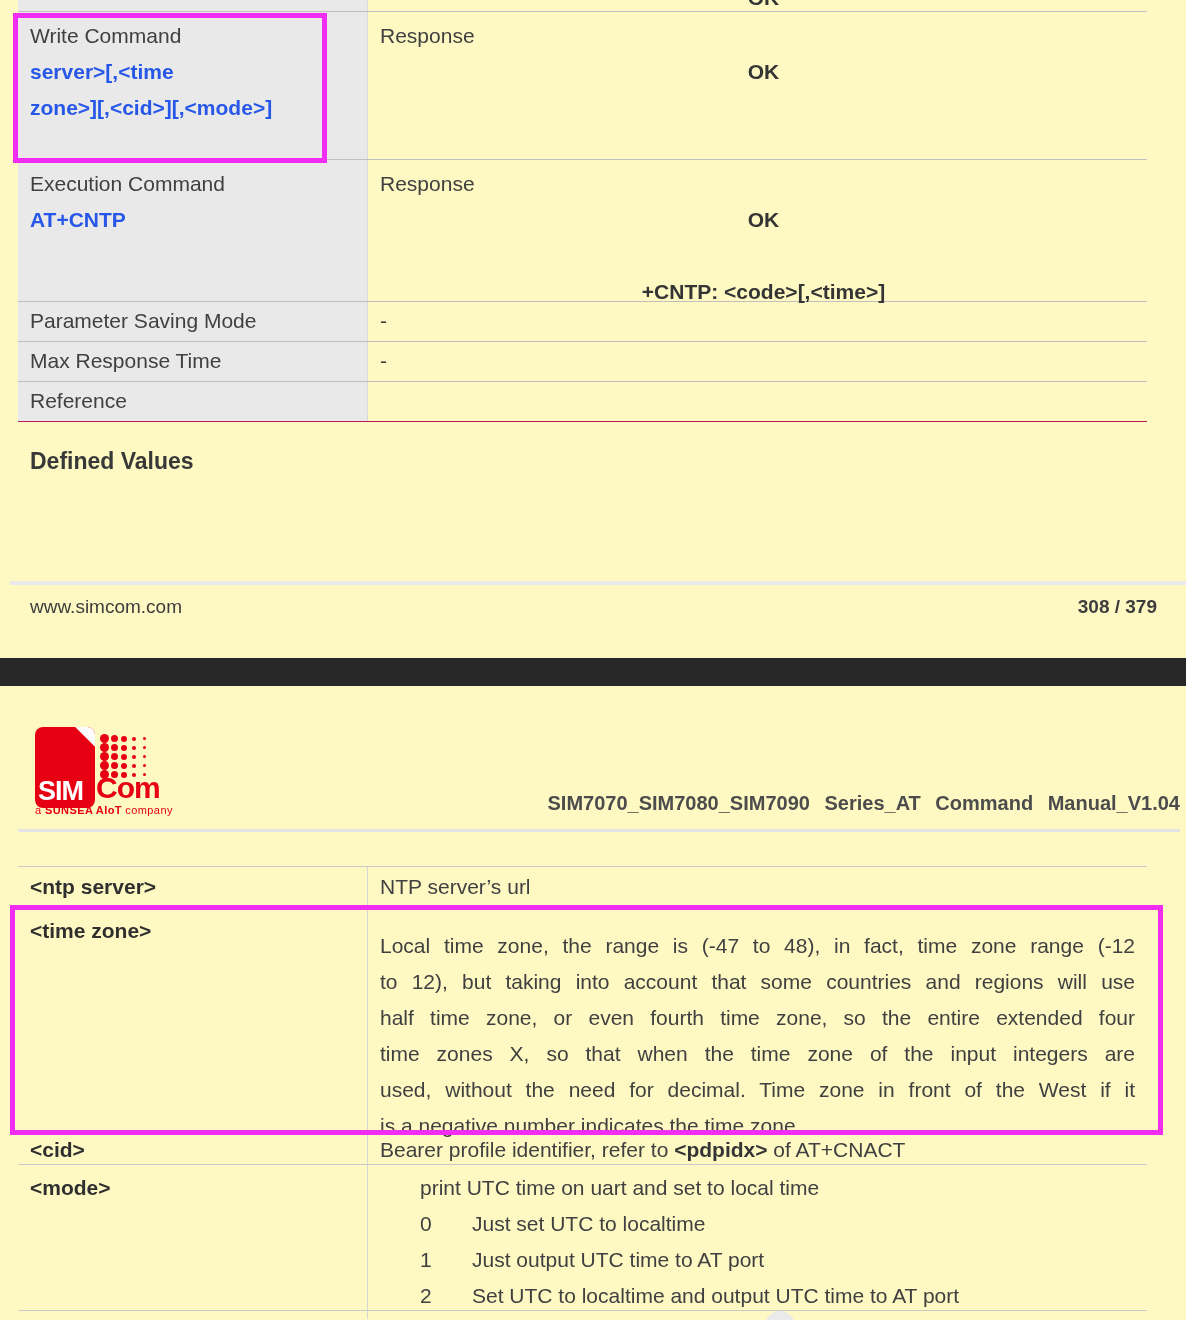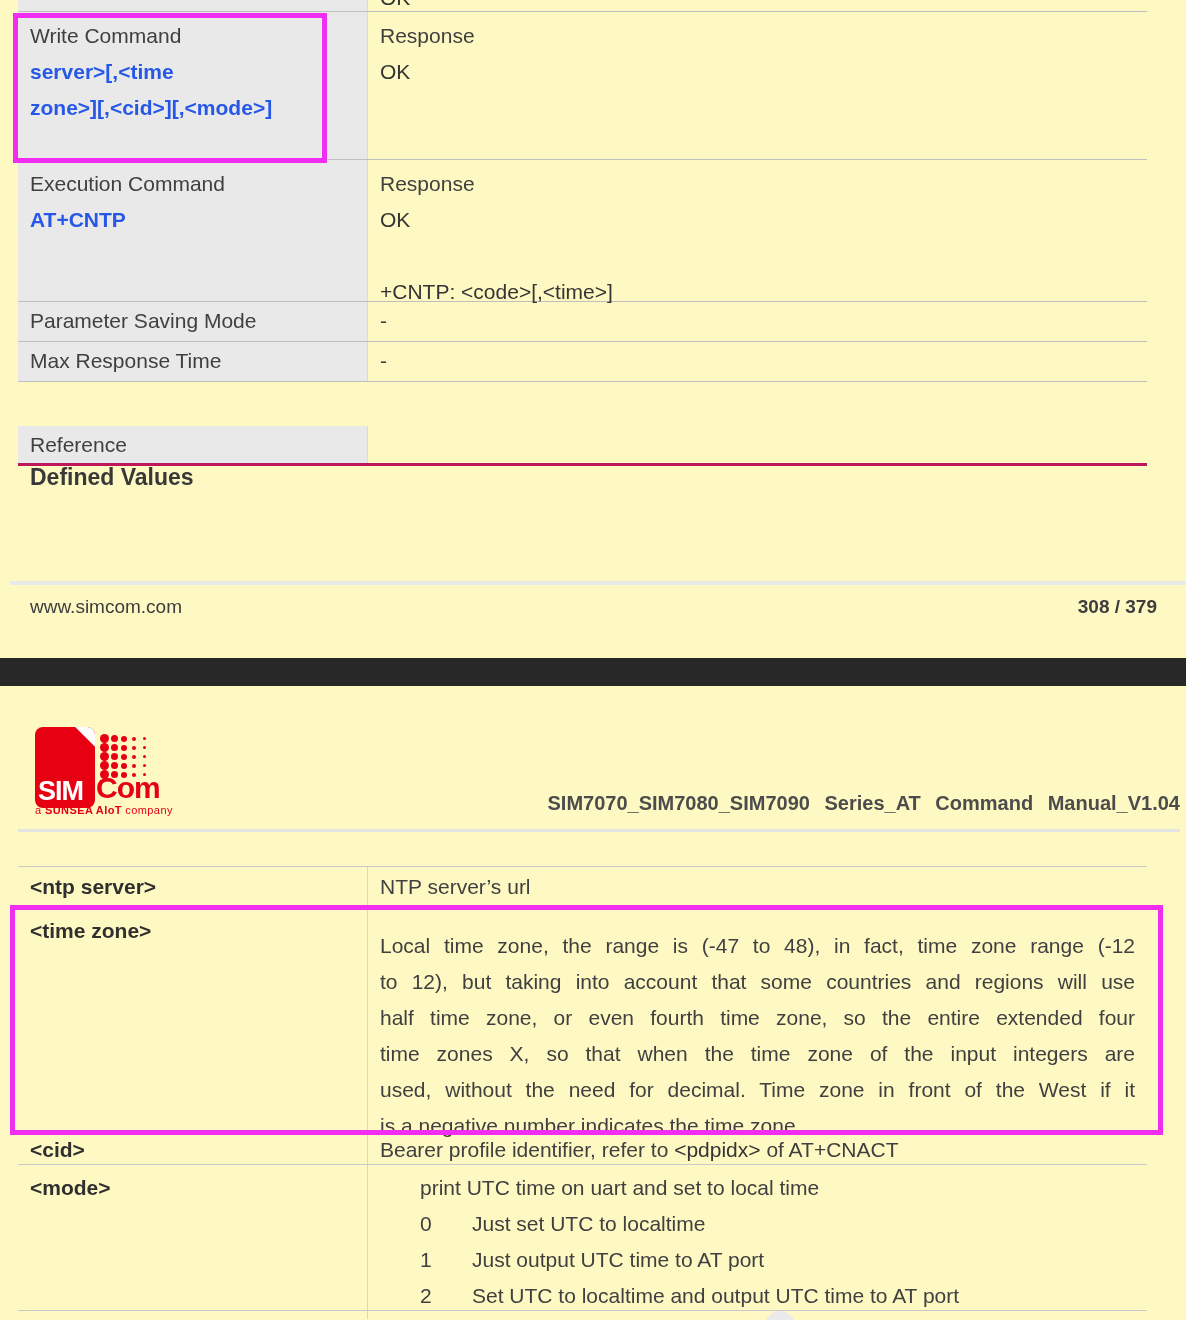--- a/index.html
+++ b/index.html
@@ -9,36 +9,36 @@
   }
   .abs{position:absolute;}
 
   
   #cmd-table{left:18px;top:0;width:1129px;}
   .trow{display:flex;box-sizing:border-box;border-bottom:1px solid #bfbfbf;}
   .tcol1{width:350px;box-sizing:border-box;background:#e9e9e9;padding-left:12px;
          border-right:1px solid #dadada;}
   .tcol2{flex:1;box-sizing:border-box;padding-left:12px;}
   .lh36{padding-top:6px;line-height:36px;font-size:21px;}
-  .b{font-weight:normal;color:#343434;}
+  .b{font-weight:bold;color:#343434;text-align:center;}
   .blue{font-weight:bold;color:#2757e8;}
   .row-partial{height:12px;overflow:hidden;}
   .row-partial .tcol2 div{margin-top:-13px;line-height:22px;font-size:21px;}
   .row-write{height:148px;}
   .row-exec{height:142px;}
   .row-small{height:40px;}
   .row-small .tcol1,.row-small .tcol2{padding-top:7px;font-size:21px;line-height:24px;}
-  .row-last{border-bottom:3px solid #be185d;margin-top:44px;}
+  .row-last{border-bottom:1px solid #be185d;}
   .spacer36{height:36px;}
 
   
   .hibox{border:5px solid #f12df1;box-sizing:border-box;pointer-events:none;}
 
   
-  #defined-heading{left:30px;top:464px;font-size:23px;font-weight:bold;color:#383838;}
+  #defined-heading{left:30px;top:448px;font-size:23px;font-weight:bold;color:#383838;}
   #footer-rule{left:10px;top:581px;width:1176px;height:4px;background:#e9e9e9;}
   #footer-site{left:30px;top:596px;font-size:19px;font-weight:normal;color:#3d3d3d;}
   #footer-page{right:29px;top:596px;font-size:19px;font-weight:bold;color:#3d3d3d;}
 
   
   #page-separator{left:0;top:658px;width:1186px;height:28px;background:#282828;}
 
   
   #logo{left:35px;top:727px;width:200px;height:92px;}
   #sim-card{position:absolute;left:0;top:0;width:60px;height:81px;border-radius:8px;

